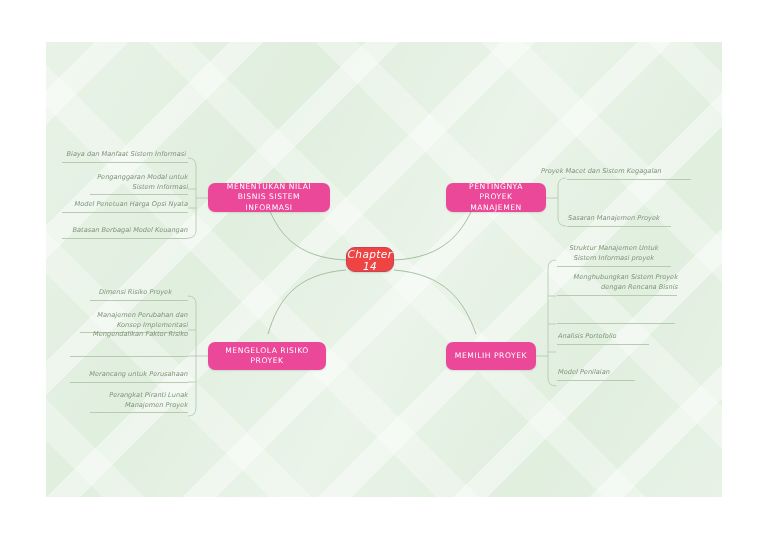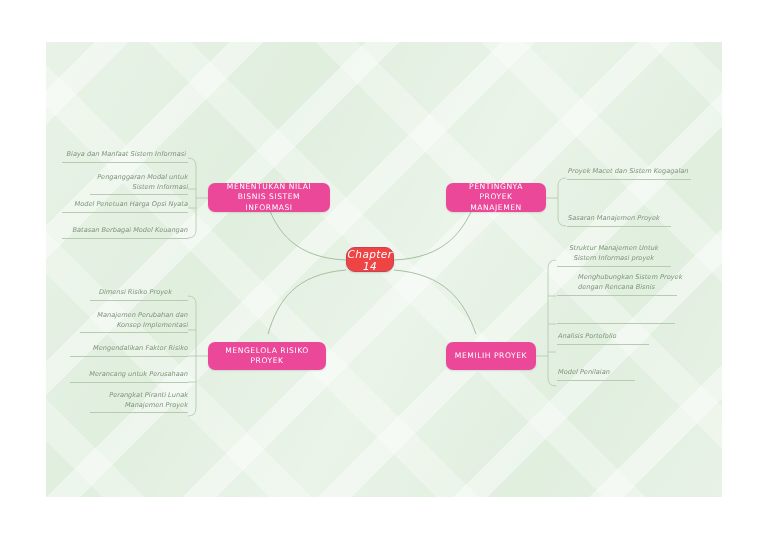--- a/index.html
+++ b/index.html
@@ -191,43 +191,43 @@
     <div class="leaf-underline" style="left:16px; top:196px; width:126px;"></div>
 
     <div class="node branch-node" style="left:162px; top:300px; width:118px; height:28px;">MENGELOLA RISIKO PROYEK</div>
 
     <div class="leaf right-align" style="left:26px; top:246px; width:100px; height:12px;font-style:italic;">Dimensi Risiko Proyek</div>
     <div class="leaf-underline" style="left:44px; top:258px; width:98px;"></div>
 
     <div class="leaf right-align two-line" style="left:32px; top:269px; width:110px; height:21px;">Manajemen Perubahan dan Konsep Implementasi</div>
     <div class="leaf-underline" style="left:34px; top:290px; width:108px;"></div>
 
-    <div class="leaf right-align" style="left:22px; top:302px; width:120px; height:12px;">Mengendalikan Faktor Risiko</div>
+    <div class="leaf right-align" style="left:22px; top:288px; width:120px; height:12px;">Mengendalikan Faktor Risiko</div>
     <div class="leaf-underline" style="left:24px; top:314px; width:118px;"></div>
 
     <div class="leaf right-align" style="left:22px; top:328px; width:120px; height:12px;">Merancang untuk Perusahaan</div>
     <div class="leaf-underline" style="left:24px; top:340px; width:118px;"></div>
 
     <div class="leaf right-align two-line" style="left:42px; top:349px; width:100px; height:21px;">Perangkat Piranti Lunak Manajemen Proyek</div>
     <div class="leaf-underline" style="left:44px; top:370px; width:98px;"></div>
 
     <div class="node branch-node" style="left:400px; top:141px; width:100px; height:29px;">PENTINGNYA PROYEK MANAJEMEN</div>
 
-    <div class="leaf left-align" style="left:522px; top:125px; width:132px; height:12px;text-align:center;">Proyek Macet dan Sistem Kegagalan</div>
+    <div class="leaf left-align" style="left:495px; top:125px; width:132px; height:12px;text-align:center;">Proyek Macet dan Sistem Kegagalan</div>
     <div class="leaf-underline" style="left:521px; top:137px; width:124px;"></div>
 
     <div class="leaf left-align" style="left:522px; top:172px; width:132px; height:12px;">Sasaran Manajemen Proyek</div>
     <div class="leaf-underline" style="left:521px; top:184px; width:104px;"></div>
 
     <div class="node branch-node" style="left:400px; top:300px; width:90px; height:28px;">MEMILIH PROYEK</div>
 
     <div class="leaf left-align two-line" style="left:512px; top:202px; width:112px; height:22px; text-align:center; justify-content:center;">Struktur Manajemen Untuk Sistem Informasi proyek</div>
     <div class="leaf-underline" style="left:511px; top:224px; width:114px;"></div>
 
-    <div class="leaf left-align two-line" style="left:512px; top:231px; width:120px; height:22px; text-align:left; justify-content:center;margin-left:20px;">Menghubungkan Sistem Proyek dengan Rencana Bisnis</div>
+    <div class="leaf left-align two-line" style="left:512px; top:231px; width:120px; height:22px; text-align:right; justify-content:center;">Menghubungkan Sistem Proyek dengan Rencana Bisnis</div>
     <div class="leaf-underline" style="left:511px; top:253px; width:120px;"></div>
 
     <div class="leaf-underline" style="left:511px; top:281px; width:118px;"></div>
 
     <div class="leaf left-align" style="left:512px; top:290px; width:110px; height:12px;">Analisis Portofolio</div>
     <div class="leaf-underline" style="left:511px; top:302px; width:92px;"></div>
 
     <div class="leaf left-align" style="left:512px; top:326px; width:110px; height:12px;">Model Penilaian</div>
     <div class="leaf-underline" style="left:511px; top:338px; width:78px;"></div>
 

